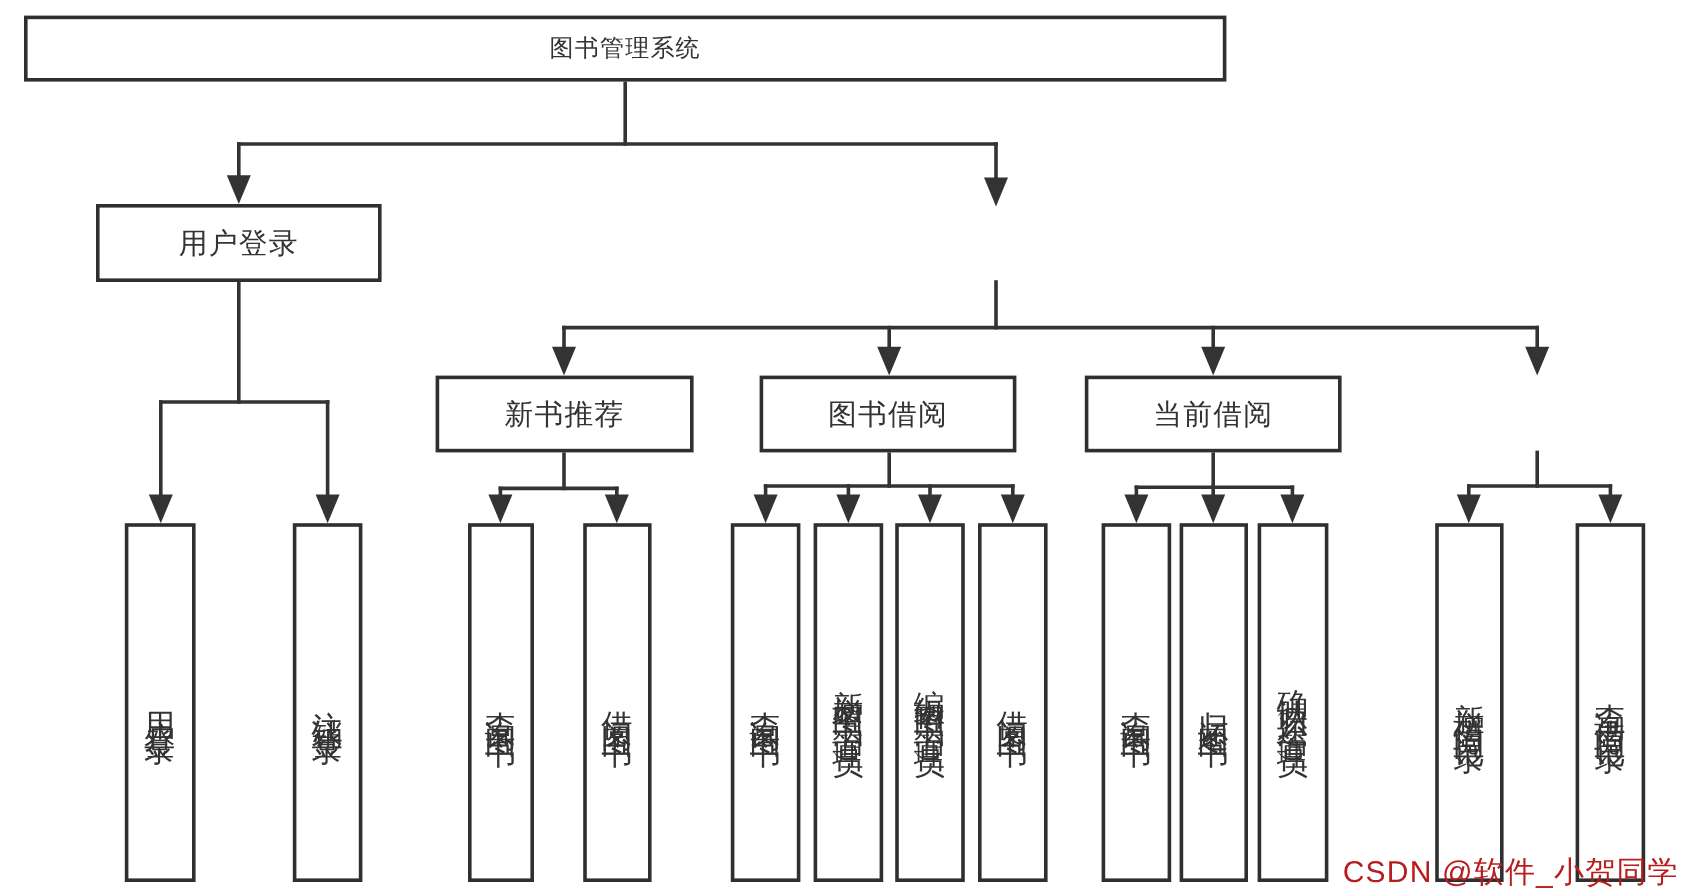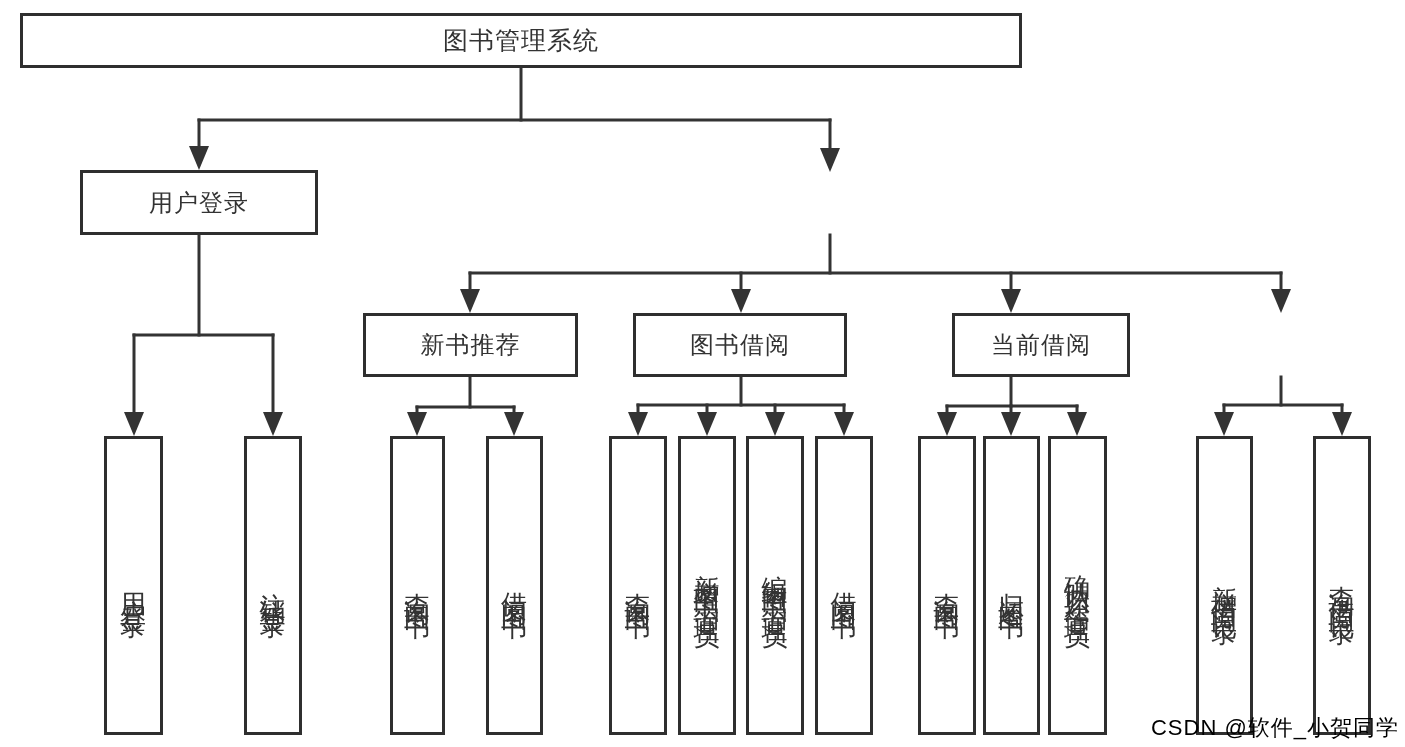--- a/index.html
+++ b/index.html
@@ -19,34 +19,34 @@
   }
   .node {
     position:absolute;
     background:#ffffff;
     border:3px solid #2f2f2f;
     display:flex;
     align-items:center;
     justify-content:center;
     color:#333333;
   }
-  .node.root  { font-size:25px; letter-spacing:1px;text-align:right; }
+  .node.root  { font-size:20px; letter-spacing:1px;text-align:right; }
   .node.h     { font-size:24px; letter-spacing:1px; }
   .node.v {
     writing-mode:vertical-rl;
     text-orientation:mixed;
     font-size:26px;
     letter-spacing:7px;
     line-height:1;
   }
   .watermark {
     position:absolute;
     right:6px; bottom:4px;
-    font-size:22px;
-    color:#000000;
+    font-size:25px;
+    color:#b91c1c;
     letter-spacing:1px;
     z-index:5;
     white-space:nowrap;
   }
 </style>
 </head>
 <body>
 
 <div class="canvas">
 
@@ -123,21 +123,21 @@
   <div class="node h" style="left:80px;top:170px;width:238px;height:65px;">
     <span>用户登录</span>
   </div>
 
   <div class="node h" style="left:363px;top:313px;width:215px;height:64px;">
     <span>新书推荐</span>
   </div>
   <div class="node h" style="left:633px;top:313px;width:214px;height:64px;">
     <span>图书借阅</span>
   </div>
-  <div class="node h" style="left:904px;top:313px;width:178px;height:64px;margin-left:48px;">
+  <div class="node h" style="left:904px;top:313px;width:214px;height:64px;">
     <span>当前借阅</span>
   </div>
 
   <div class="node v" style="left:104px;top:436px;width:59px;height:299px;">
     <span>用户登录</span>
   </div>
   <div class="node v" style="left:244px;top:436px;width:58px;height:299px;">
     <span>注销登录</span>
   </div>
 

